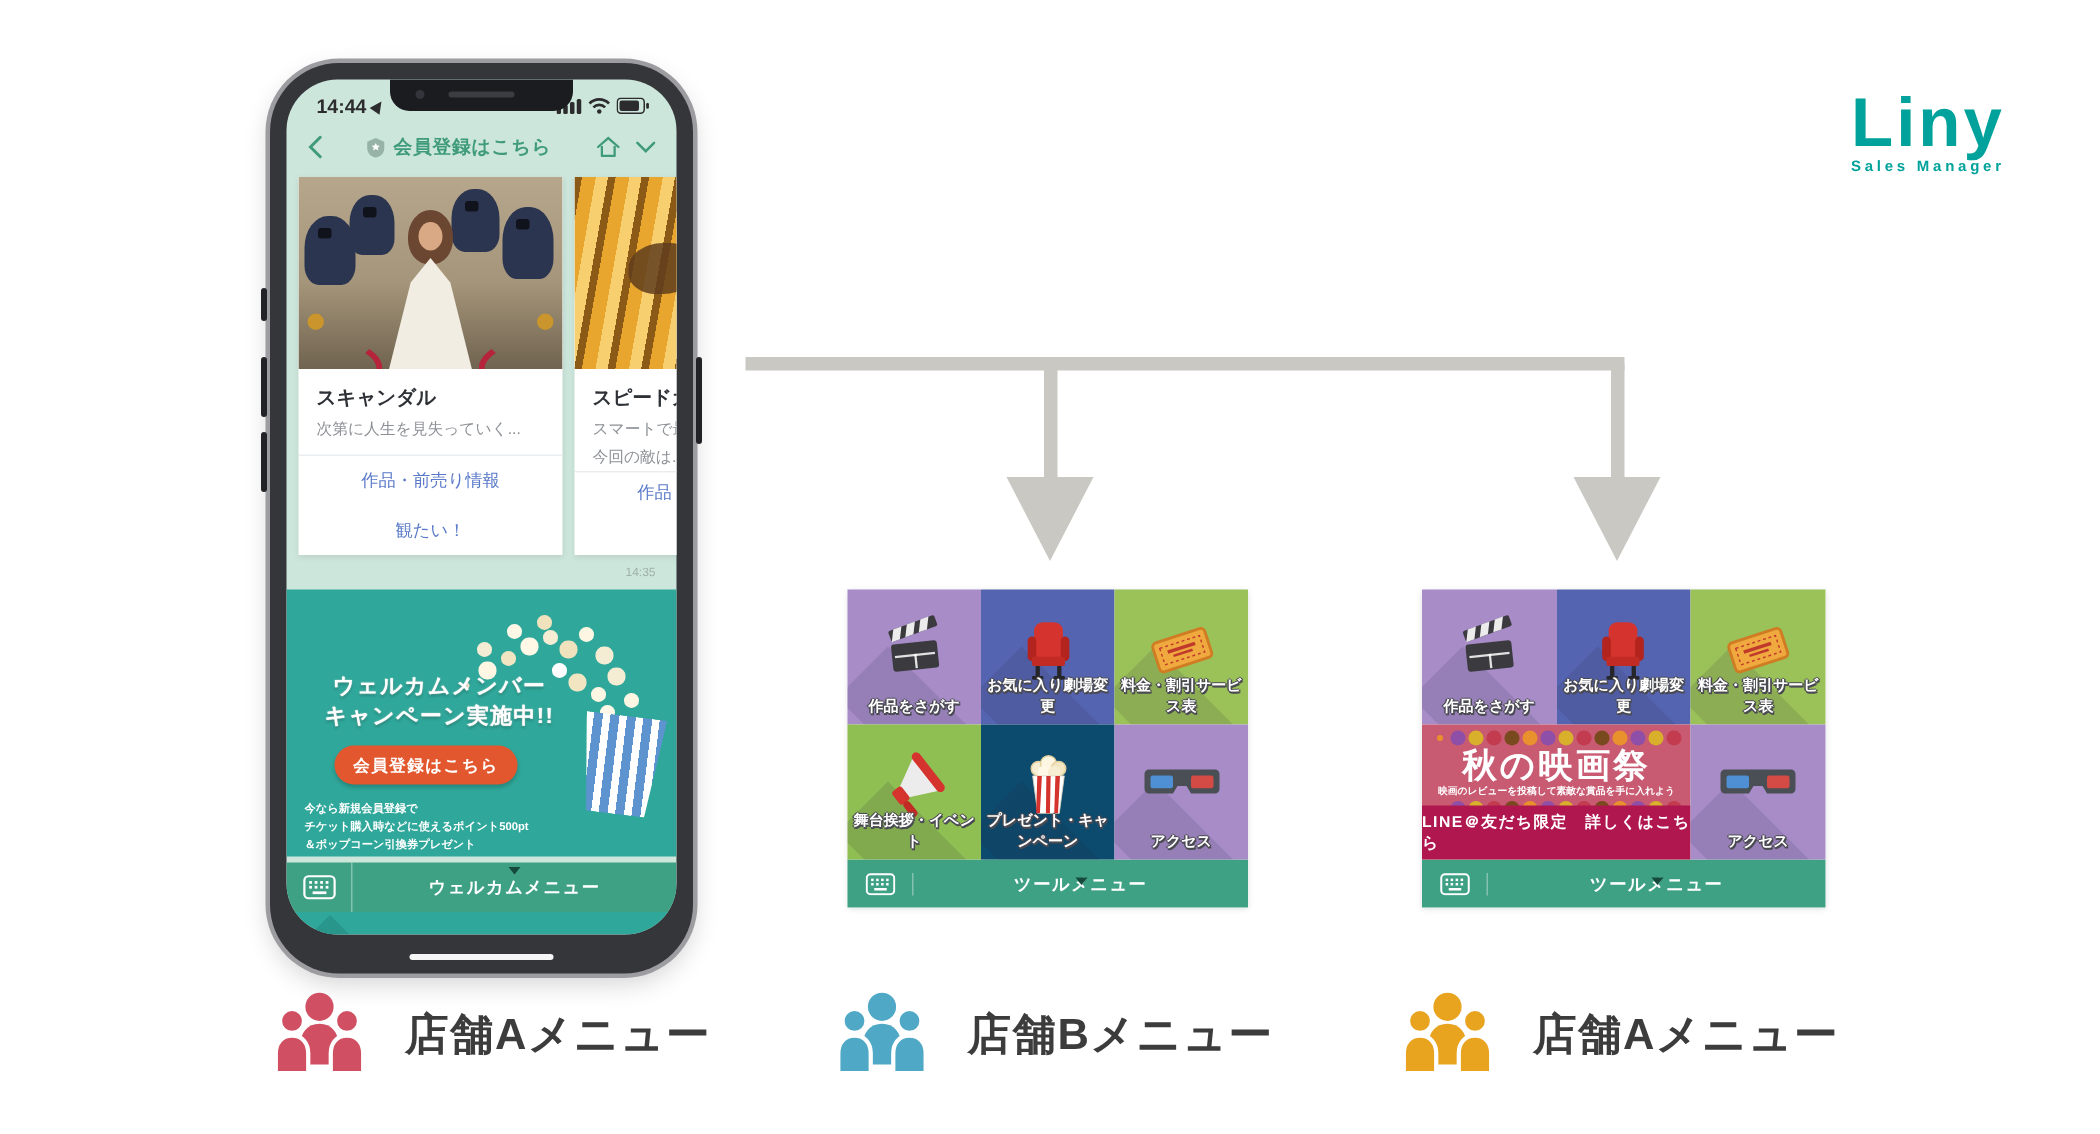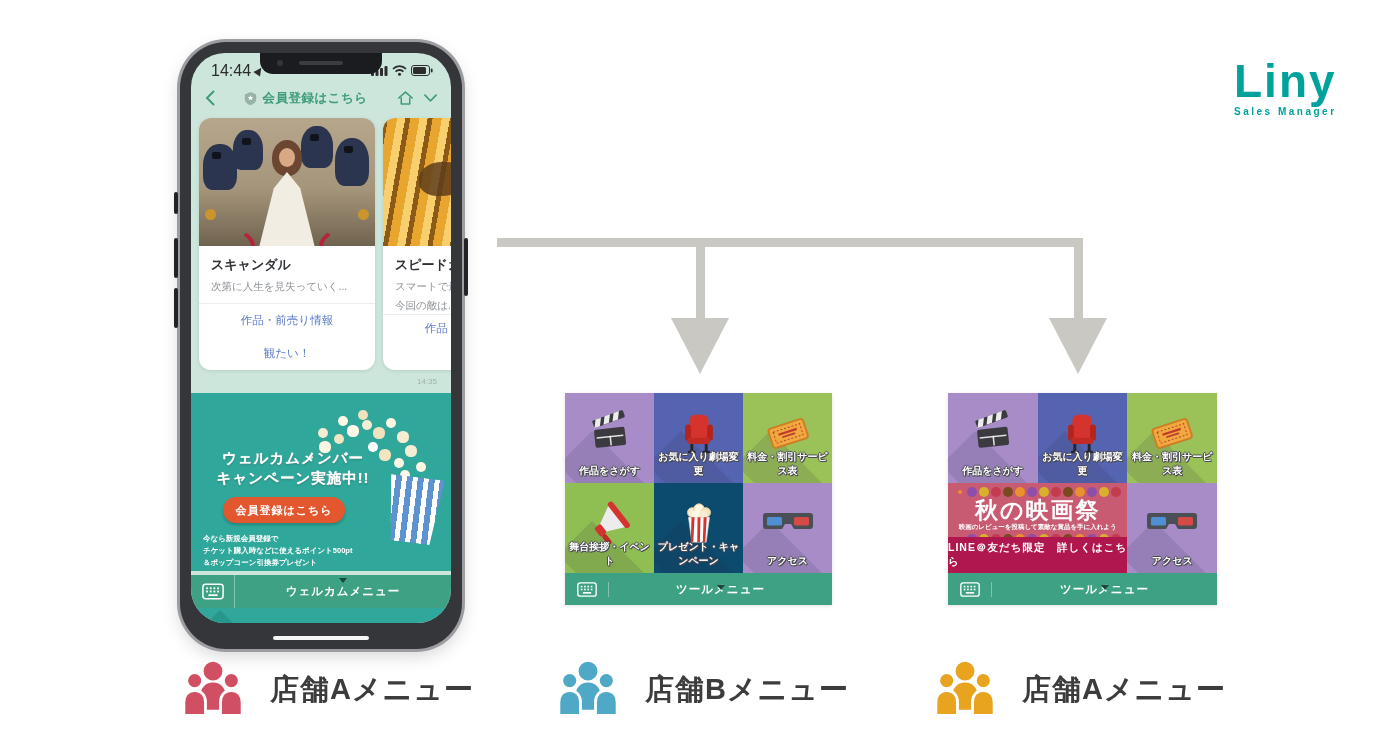--- a/index.html
+++ b/index.html
@@ -15,32 +15,32 @@
   .sb-l3 { left:-6px; top:246px; width:4px; height:40px; }
   .sb-r1 { right:-6px; top:196px; width:4px; height:58px; }
   .screen { position:absolute; left:11px; top:11px; width:260px; height:570px;
             background:#cde6db; border-radius:34px; overflow:hidden; }
   .notch { position:absolute; left:50%; transform:translateX(-50%); top:0; width:122px; height:21px;
            background:#1b1c1f; border-radius:0 0 13px 13px; z-index:5; }
   .notch .speaker { position:absolute; left:50%; transform:translateX(-50%); top:8px; width:44px; height:4px; background:#3c3d42; border-radius:2px; }
   .notch .cam { position:absolute; left:17px; top:7px; width:6px; height:6px; background:#33343c; border-radius:50%; }
 
   .statusbar { position:relative; height:28px; padding:7px 18px 0 20px; display:flex; justify-content:space-between; align-items:center; }
-  .status-time { font-size:16px; font-weight:normal; color:#2c2c2e; display:flex; align-items:center; gap:4px; }
+  .status-time { font-size:13px; font-weight:bold; color:#2c2c2e; display:flex; align-items:center; gap:4px; }
   .loc-arrow { width:0; height:0; border-left:4px solid transparent; border-right:4px solid transparent;
                border-bottom:8px solid #2c2c2e; transform:rotate(35deg); }
   .status-icons { display:flex; align-items:center; gap:4px; }
 
   .app-header { height:34px; display:flex; align-items:center; padding:0 14px; color:#3f9b7c; }
   .hdr-center { flex:1; display:flex; align-items:center; justify-content:center; gap:5px; }
   .hdr-title { font-size:12.5px; font-weight:bold; color:#3f9b7c; letter-spacing:.5px; }
   .hdr-right { display:flex; align-items:center; gap:10px; }
 
   .carousel { position:relative; height:258px; }
-  .card { position:absolute; top:3px; width:176px; height:252px; background:#ffffff; border-radius:12px;
+  .card { position:absolute; top:3px; width:176px; height:252px; background:#ffffff; border-radius:0;
           box-shadow:0 1px 4px rgba(0,0,0,.10); display:flex; flex-direction:column; overflow:hidden; }
   .card1 { left:8px; } .card2 { left:192px; }
   .card-photo { height:128px; flex:none; position:relative; overflow:hidden; }
   .photo-scandal { background:linear-gradient(180deg,#b6a78c 0%,#a5957a 55%,#70634f 100%); }
   .pap { position:absolute; background:#2c3550; border-radius:46% 46% 28% 28%; }
   .pap::after { content:""; position:absolute; left:9px; top:8px; width:9px; height:7px; background:#11131c; border-radius:2px; }
   .actress-hair { position:absolute; left:73px; top:22px; width:30px; height:36px; background:#6b4630; border-radius:50% 50% 45% 45%; }
   .actress-face { position:absolute; left:80px; top:30px; width:16px; height:19px; background:#d9a885; border-radius:50%; }
   .actress-dress { position:absolute; left:58px; top:54px; width:60px; height:74px; background:#f2ede2;
                    clip-path:polygon(50% 0, 72% 22%, 96% 100%, 4% 100%, 28% 22%); }

